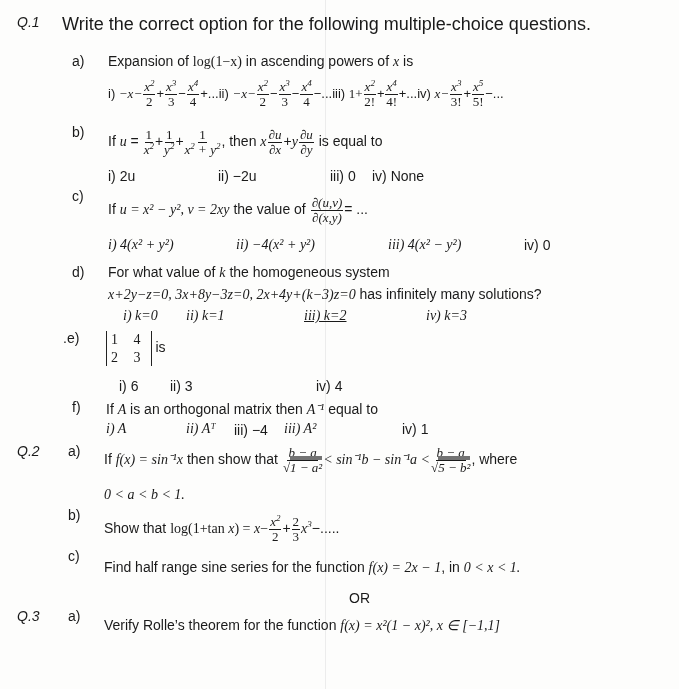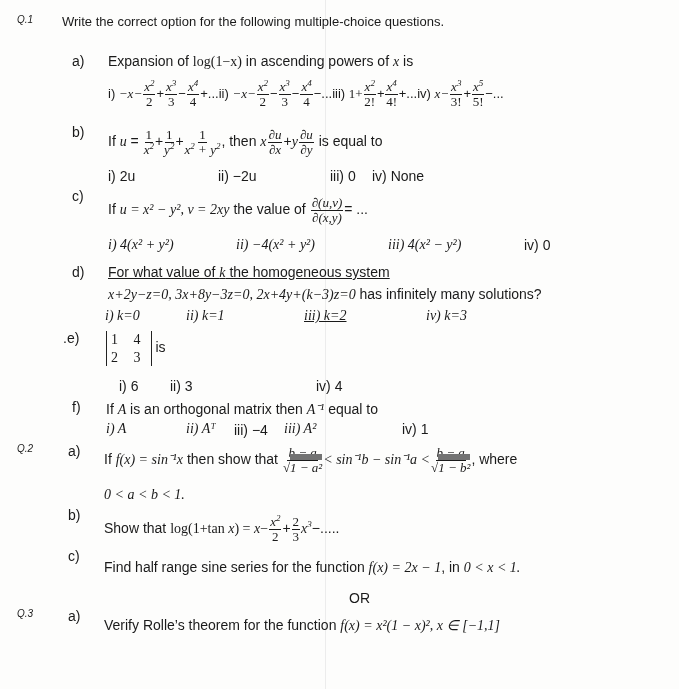--- a/index.html
+++ b/index.html
@@ -1,38 +1,38 @@
 <!DOCTYPE html>
 <html><head>
 <meta charset="utf-8">
 <style>
   html, body { margin:0; padding:0; }
   body { width:679px; height:689px; background:#fdfdfc; position:relative; overflow:hidden;
          font-family:"Liberation Sans", sans-serif; color:#1a1a1a; font-size:14px; }
   .abs { position:absolute; white-space:nowrap; }
-  .qno { font-style:italic; font-size:10px; }
+  .qno { font-style:italic; font-size:14px; }
   .lbl { font-size:14px; }
   .m { font-family:"Liberation Serif", serif; font-style:italic; }
   .r { font-family:"Liberation Serif", serif; }
   .frac { display:inline-flex; flex-direction:column; align-items:center; vertical-align:middle; margin:0 1px; line-height:1.05; }
   .frac > span:first-child { border-bottom:1px solid #1a1a1a; padding:0 1px; }
   .frac > span { font-size:13px; }
   sup { font-size:9px; line-height:0; }
   .fold { position:absolute; left:325px; top:0; width:1px; height:689px; background:#ececec; }
   .bmat { display:inline-flex; flex-direction:column; border-left:1.5px solid #222; border-right:1.5px solid #222; padding:0 4px; vertical-align:middle; line-height:1.25; font-family:"Liberation Serif", serif; }
   .bmat span { letter-spacing:6px; }
-  .sqrt { border-top:6px solid #737373;text-align:center; }
+  .sqrt { border-top:4px solid #737373;text-align:center; }
 </style>
 </head>
 <body>
 
 <div class="fold"></div>
 
 <div class="abs qno" style="left:17px;top:14px;">Q.1</div>
-<div class="abs" style="left:62px;top:14px;font-size:13px;">Write the correct option for the following multiple-choice questions.</div>
+<div class="abs" style="left:62px;top:14px;font-size:18px;">Write the correct option for the following multiple-choice questions.</div>
 
 <div class="abs lbl" style="left:72px;top:53px;">a)</div>
 <div class="abs" style="left:108px;top:53px;font-size:14px;">
   <span>Expansion of </span><span class="r">log(1−x)</span><span> in ascending powers of </span><span class="m">x</span><span> is</span>
 </div>
 <div class="abs" style="left:108px;top:80px;font-size:13px;">
   <span>i) <span class="m">−x−</span><span class="frac">
         <span class="m">x<sup>2</sup></span>
         <span class="r">2</span>
       </span>+<span class="frac">
@@ -95,27 +95,27 @@
       <span class="m">∂(u,v)</span>
       <span class="m">∂(x,y)</span>
     </span><span>= ...</span>
 </div>
 <div class="abs m" style="left:108px;top:237px;">i) 4(x² + y²)</div>
 <div class="abs m" style="left:236px;top:237px;">ii) −4(x² + y²)</div>
 <div class="abs m" style="left:388px;top:237px;">iii) 4(x² − y²)</div>
 <div class="abs" style="left:524px;top:237px;">iv) 0</div>
 
 <div class="abs lbl" style="left:72px;top:264px;">d)</div>
-<div class="abs" style="left:108px;top:264px;text-decoration:underline;">
+<div class="abs" style="left:108px;top:264px;">
   <span>For what value of </span><span class="m">k</span><span> the homogeneous system</span>
 </div>
 <div class="abs" style="left:108px;top:286px;">
   <span class="m">x+2y−z=0, 3x+8y−3z=0, 2x+4y+(k−3)z=0</span><span> has infinitely many solutions?</span>
 </div>
-<div class="abs m" style="left:105px;top:308px;font-style:italic;">i) k=0</div>
+<div class="abs m" style="left:123px;top:308px;font-style:italic;">i) k=0</div>
 <div class="abs m" style="left:186px;top:308px;">ii) k=1</div>
 <div class="abs m" style="left:304px;top:308px;text-decoration:underline;">iii) k=2</div>
 <div class="abs m" style="left:426px;top:308px;">iv) k=3</div>
 
 <div class="abs lbl" style="left:63px;top:330px;">.e)</div>
 <div class="abs" style="left:106px;top:331px;">
   <span class="bmat">
       <span>1 4</span>
       <span>2 3</span>
     </span>
@@ -137,21 +137,21 @@
 
 <div class="abs qno" style="left:17px;top:443px;">Q.2</div>
 <div class="abs lbl" style="left:68px;top:443px;">a)</div>
 <div class="abs" style="left:104px;top:446px;">
   <span>If</span> <span class="m">f(x) = sin⁻¹x</span> <span>then show that</span>
   <span class="frac">
       <span class="m">b − a</span>
       <span class="m">√<span class="sqrt">1 − a²</span></span>
     </span><span class="m">&lt; sin⁻¹b − sin⁻¹a &lt;</span><span class="frac">
       <span class="m">b − a</span>
-      <span class="m">√<span class="sqrt">1 − b²</span></span>
+      <span class="m">√<span class="sqrt">5 − b²</span></span>
     </span><span>, where</span>
 </div>
 <div class="abs m" style="left:104px;top:487px;">0 &lt; a &lt; b &lt; 1.</div>
 
 <div class="abs lbl" style="left:68px;top:507px;">b)</div>
 <div class="abs" style="left:104px;top:515px;">
   <span>Show that</span>
   <span class="r">log(1+tan <i>x</i>) = <i>x</i>−</span><span class="frac">
       <span class="m">x<sup>2</sup></span>
       <span class="r">2</span>

